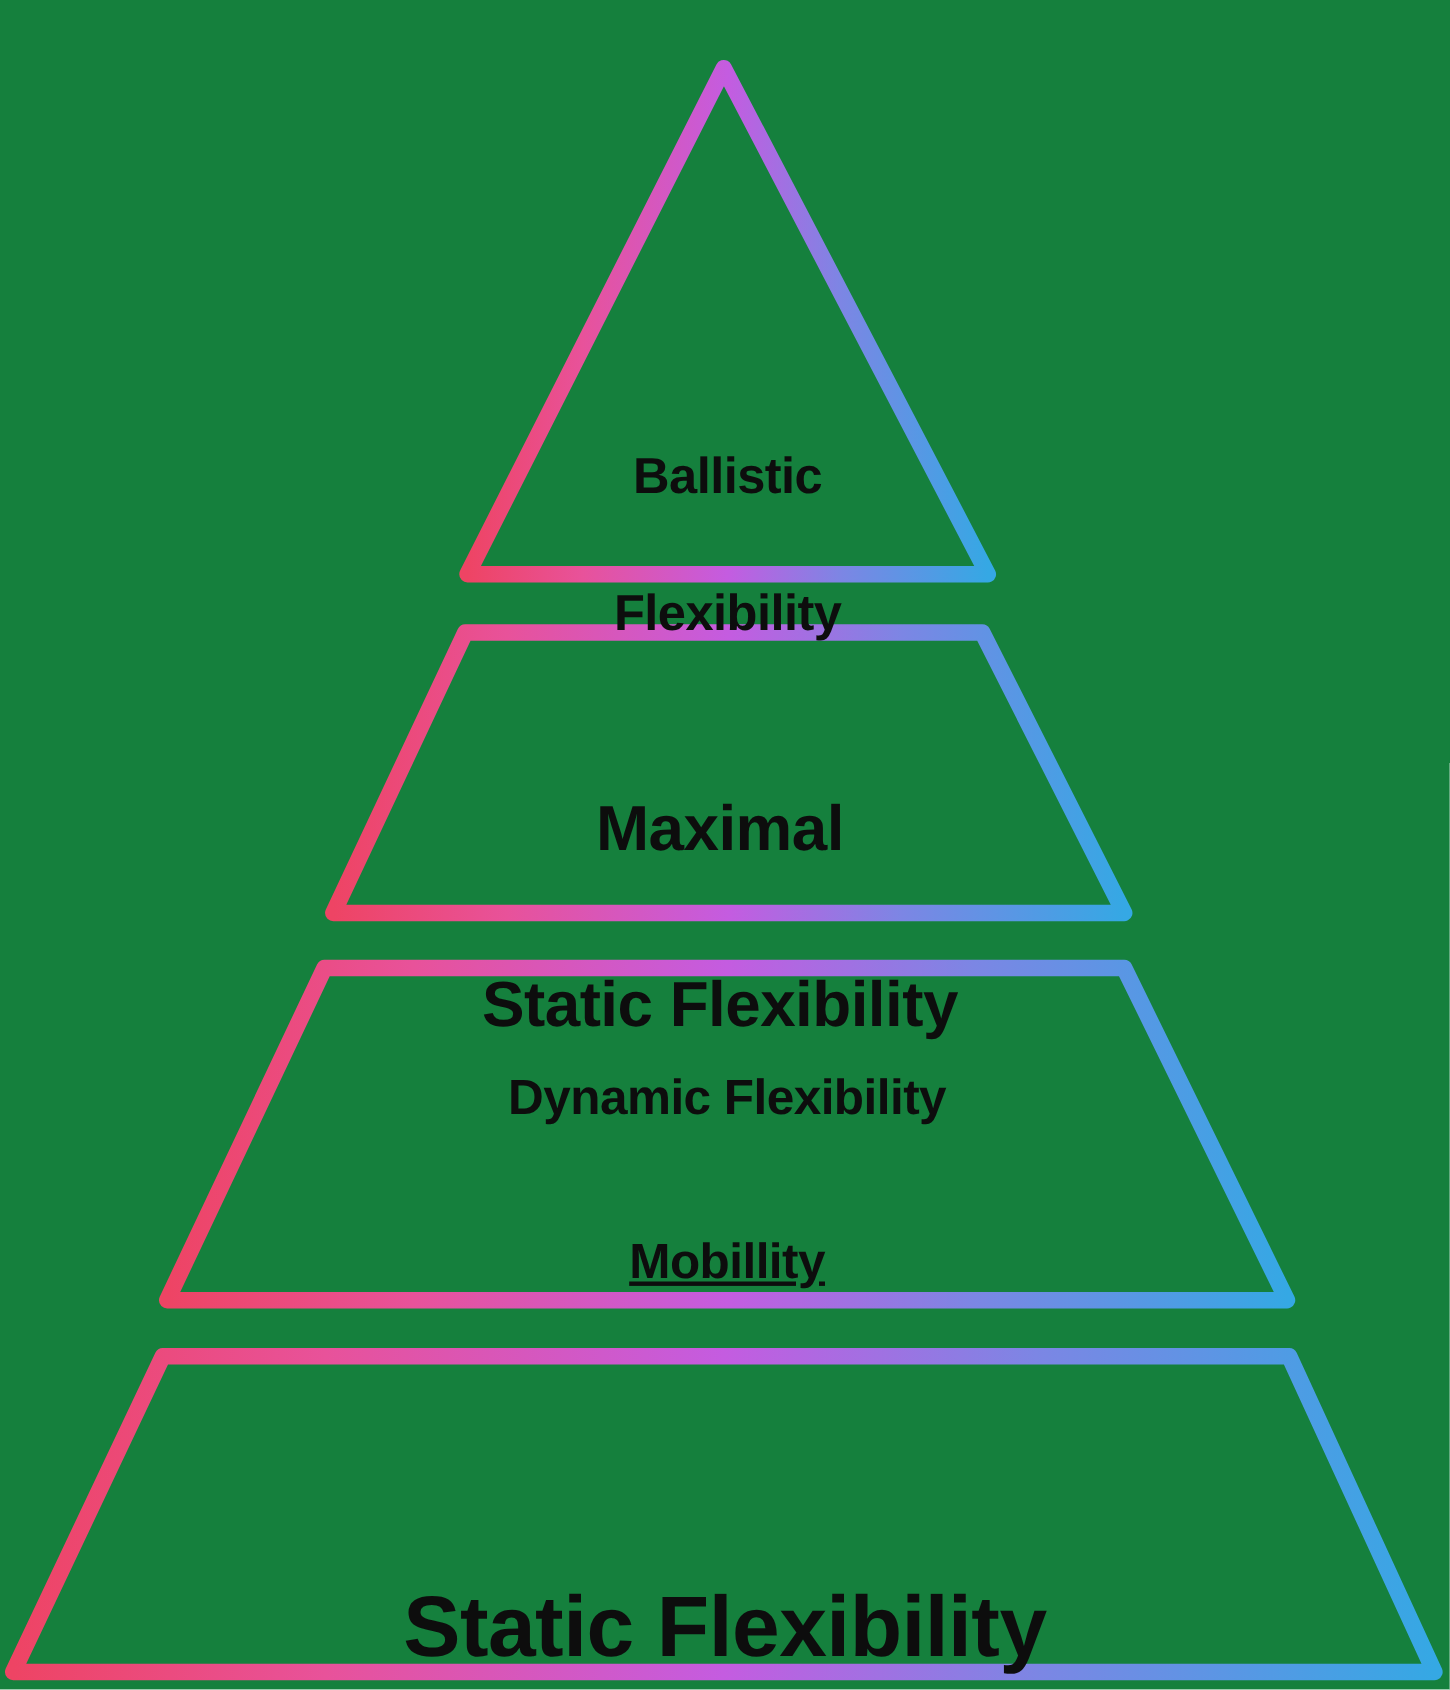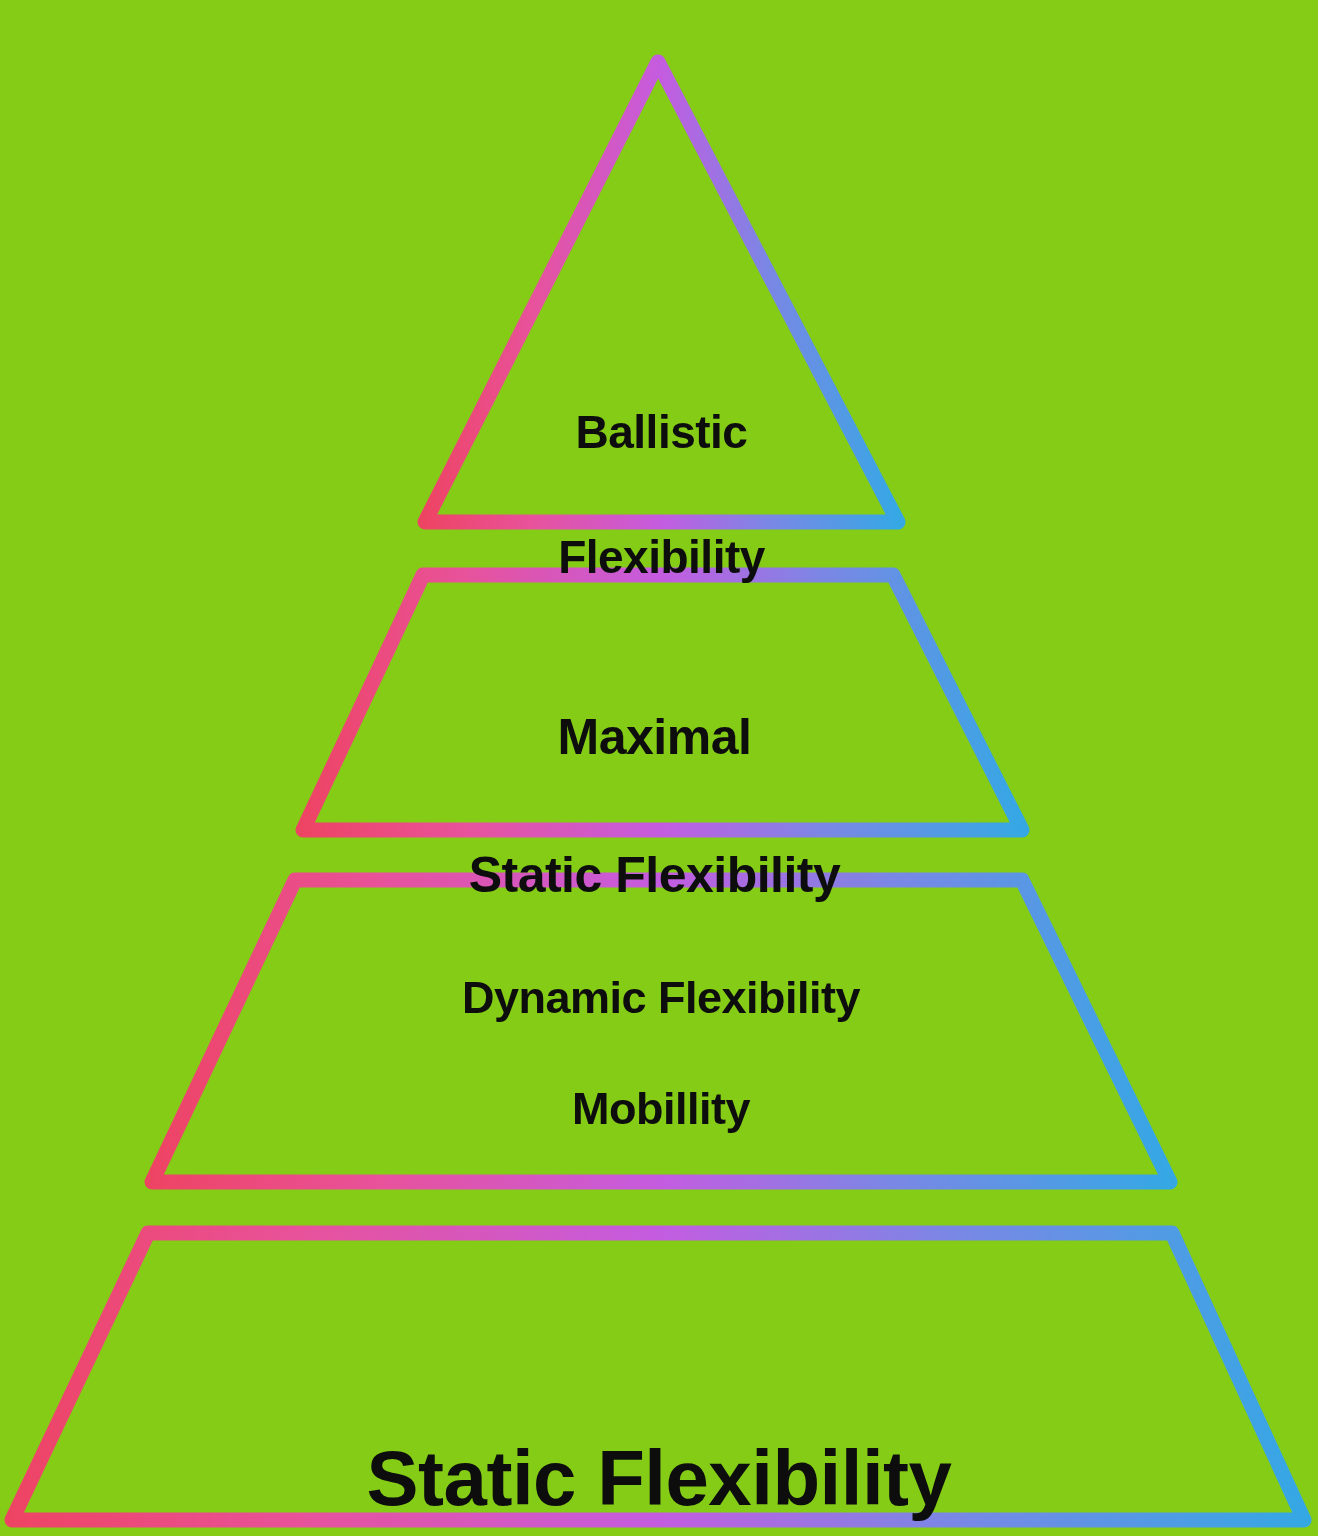--- a/index.html
+++ b/index.html
@@ -10,21 +10,21 @@
   body {
     width: 1318px;
     height: 1536px;
     overflow: hidden;
     font-family: "Liberation Sans", sans-serif;
   }
   #pyramid-diagram {
     position: relative;
     width: 1318px;
     height: 1536px;
-    background: #84cc16;
+    background: #15803d;
   }
   #pyramid-svg {
     position: absolute;
     top: 0;
     left: 0;
     width: 1318px;
     height: 1536px;
     display: block;
   }
   .tier-label {
@@ -42,34 +42,35 @@
     left: 425px;
     top: 338px;
     width: 473px;
     font-size: 46px;
     line-height: 1.36;
   }
   #tier-label-2 {
     left: 303px;
     top: 634px;
     width: 717px;
-    font-size: 50px;
+    font-size: 58px;
     line-height: 1.38;
     transform: translateX(-7px);
   }
   #tier-label-3 {
     left: 152px;
     top: 930px;
     width: 1018px;
     font-size: 45px;
     line-height: 1.0;
   }
   #tier-label-3 .line-2 {
     display: block;
-    margin-top: 66px;
+    margin-top: 104px;
+    text-decoration: underline;
   }
   #tier-label-4 {
     left: 12px;
     top: 1340px;
     width: 1294px;
     font-size: 78px;
   }
 </style>
 </head>
 <body>

